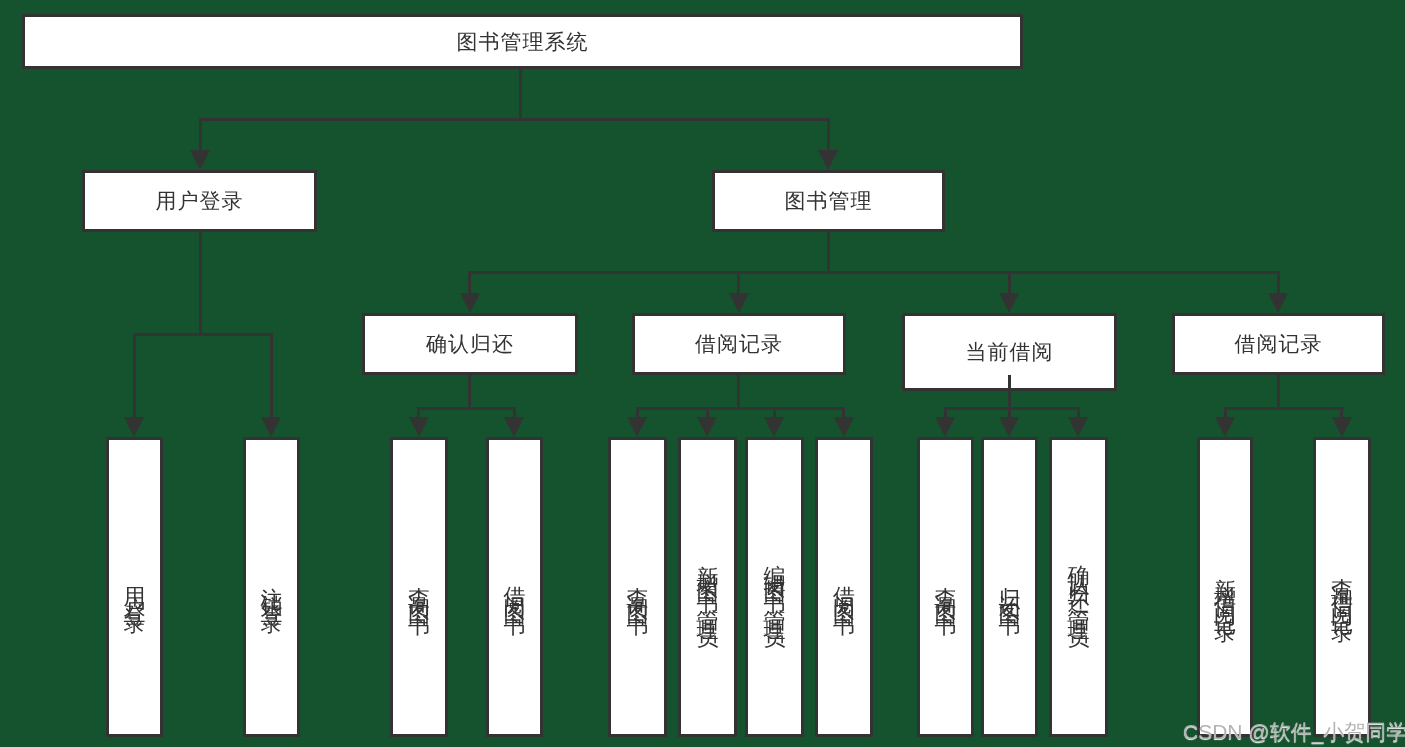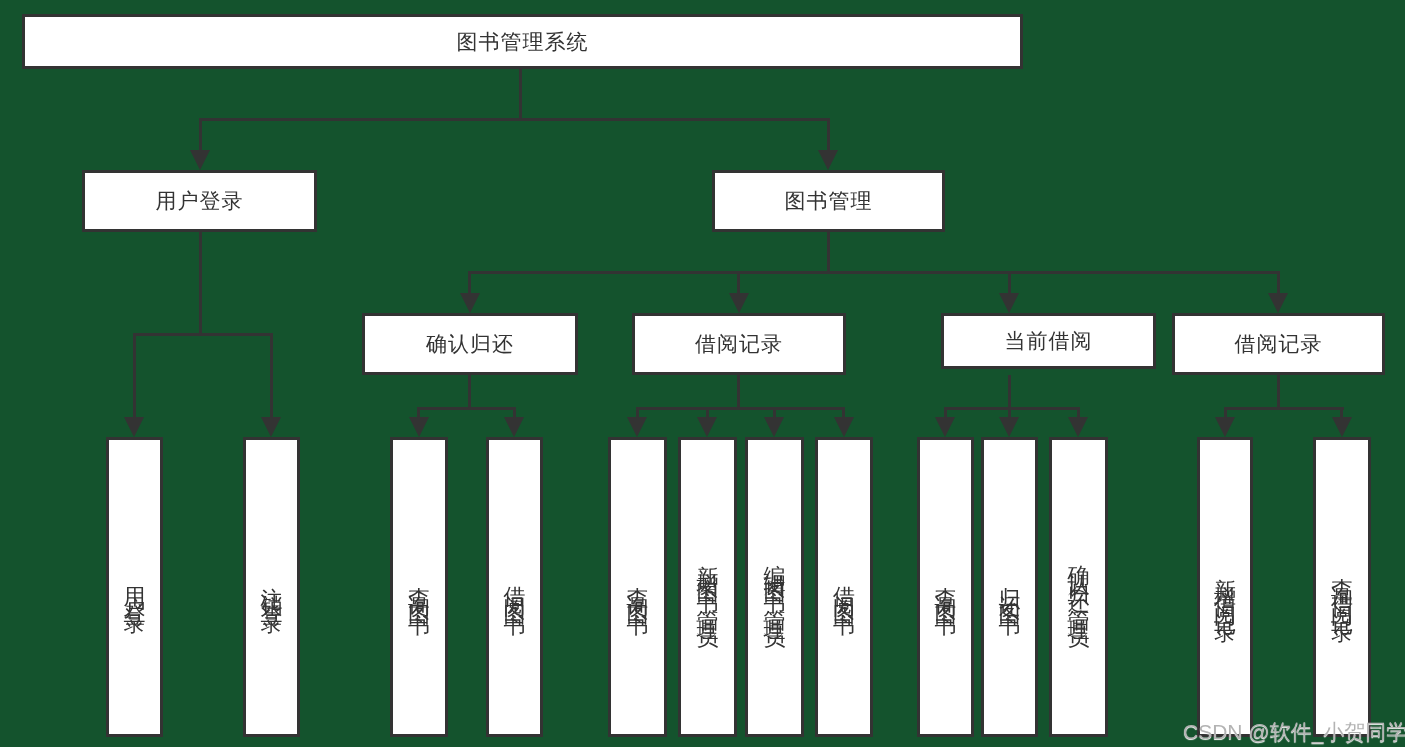--- a/index.html
+++ b/index.html
@@ -93,21 +93,21 @@
   <div class="arrow" style="left:999px;  top:293px;"></div>
   <div class="v" style="left:1277px; top:271px; height:24px;"></div>
   <div class="arrow" style="left:1268px; top:293px;"></div>
 
   <div class="node" style="left:362px; top:313px; width:216px; height:62px;">
     <span class="node-label">确认归还</span>
   </div>
   <div class="node" style="left:632px; top:313px; width:214px; height:62px;">
     <span class="node-label">借阅记录</span>
   </div>
-  <div class="node" style="left:941px; top:313px; width:215px; height:56px;text-align:center;">
+  <div class="node" style="left:902px; top:313px; width:215px; height:78px;text-align:center;">
     <span class="node-label">当前借阅</span>
   </div>
   <div class="node" style="left:1172px; top:313px; width:213px; height:62px;">
     <span class="node-label">借阅记录</span>
   </div>
 
   <div class="v" style="left:468px; top:375px; height:34px;"></div>
   <div class="h" style="left:417px; top:407px; width:99px;"></div>
   <div class="v" style="left:417px; top:407px; height:13px;"></div>
   <div class="arrow" style="left:409px; top:417px;"></div>

